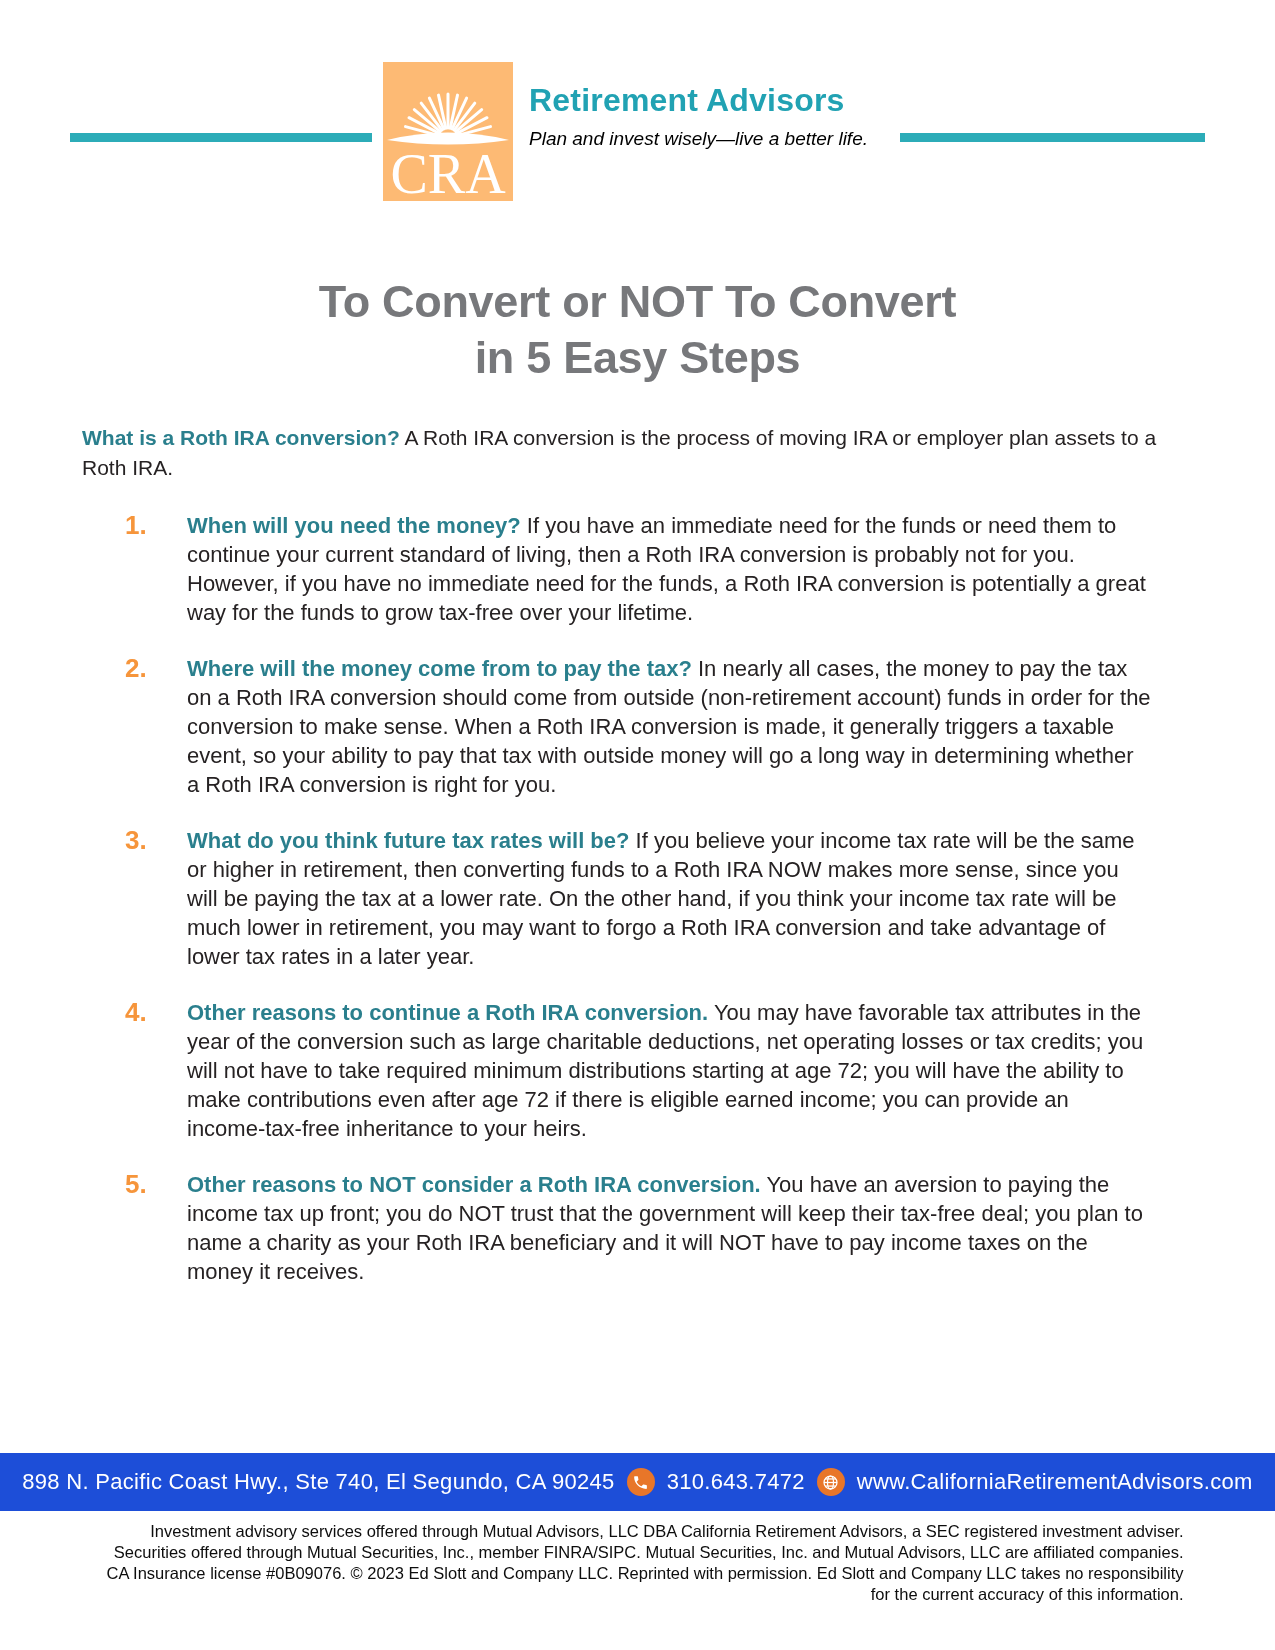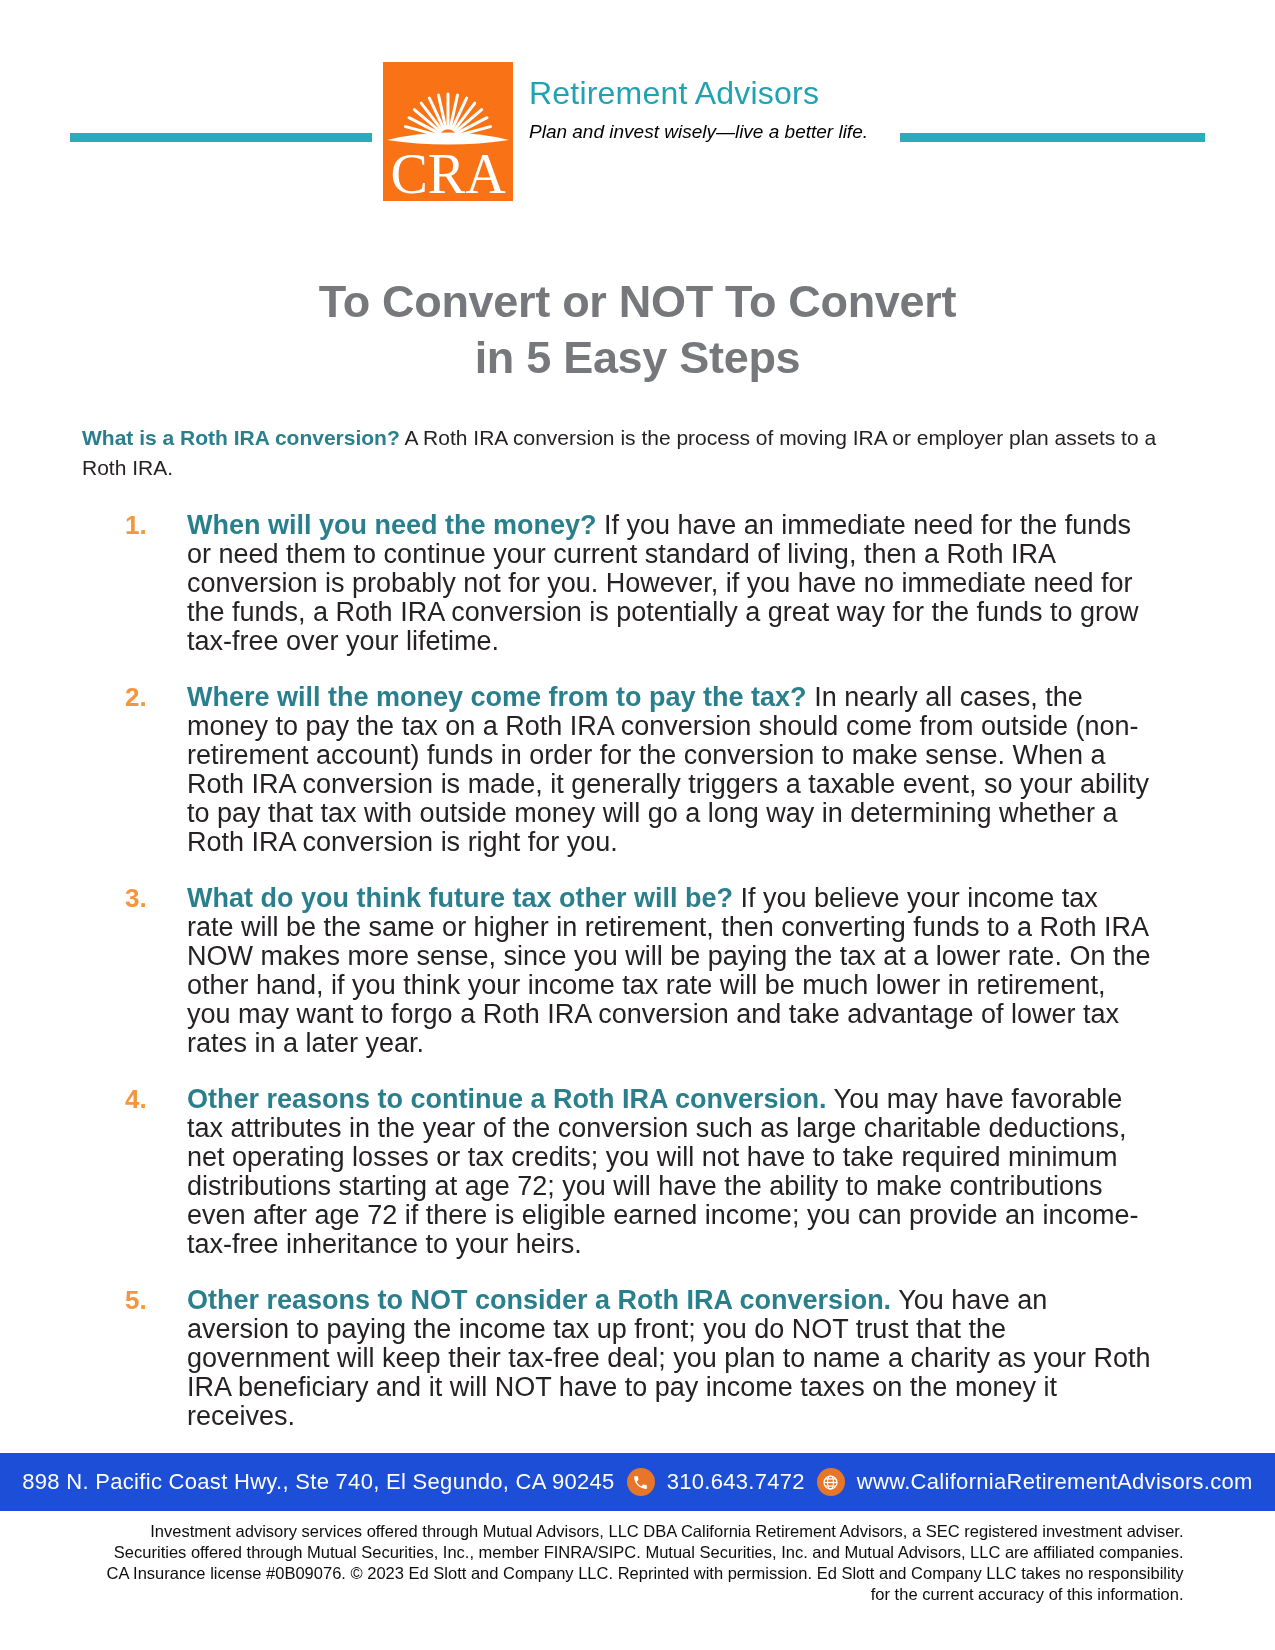--- a/index.html
+++ b/index.html
@@ -15,32 +15,32 @@
   }
 
   
   .rule { position:absolute; top:133px; height:9px; background:#2CACB8; }
   .rule-left  { left:70px;  width:302px; }
   .rule-right { left:900px; width:305px; }
 
   .logo-square {
     position:absolute; left:383px; top:62px;
     width:130px; height:139px;
-    background:#f97316;
+    background:#fdba74;
   }
   .logo-square svg { display:block; width:130px; height:139px; }
 
   .brand { position:absolute; left:529px; top:76px; }
   .brand-name {
     font-size:46px; line-height:50px; font-weight:400;
     letter-spacing:2.5px; color:#45B0BA;
   }
   .brand-sub {
-    font-size:32px; line-height:34px; font-weight:400;
-    color:#21A2B3; letter-spacing:0.2px;
+    font-size:32px; line-height:34px; font-weight:700;
+    color:#21A2B3; margin-top:7px; letter-spacing:0.2px;
   }
   .brand-tagline {
     font-size:19px; line-height:22px; font-style:italic;
     color:#000000; margin-top:11px;
   }
 
   
   .doc-title {
     position:absolute; left:0; top:274px; width:100%;
     text-align:center;
@@ -56,21 +56,21 @@
   .lead { color:#2A7F8D; font-weight:700; }
 
   
   .steps { position:absolute; left:125px; top:511px; width:1026px; }
   .step { display:flex; margin-bottom:27px; }
   .step-number {
     flex:0 0 62px;
     font-size:26px; line-height:29px; font-weight:700;
     color:#F6953B;
   }
-  .step-body { flex:1; font-size:27px; line-height:29px; }
+  .step-body { flex:1; font-size:22px; line-height:29px; }
 
   
   .footer-bar {
     position:absolute; left:0; top:1453px;
     width:1275px; height:58px;
     background:#1d4ed8;
     display:flex; align-items:center; justify-content:center;
     gap:12px;
     color:#ffffff; font-size:22px; letter-spacing:0.3px;
     white-space:nowrap;
@@ -152,21 +152,21 @@
       <div class="step-number">2.</div>
       <div class="step-body">
         <span class="lead">Where will the money come from to pay the tax?</span>
         <span>In nearly all cases, the money to pay the tax on a Roth IRA conversion should come from outside (non-retirement account) funds in order for the conversion to make sense. When a Roth IRA conversion is made, it generally triggers a taxable event, so your ability to pay that tax with outside money will go a long way in determining whether a Roth IRA conversion is right for you.</span>
       </div>
     </div>
 
     <div class="step">
       <div class="step-number">3.</div>
       <div class="step-body">
-        <span class="lead">What do you think future tax other will be?</span>
+        <span class="lead">What do you think future tax rates will be?</span>
         <span>If you believe your income tax rate will be the same or higher in retirement, then converting funds to a Roth IRA NOW makes more sense, since you will be paying the tax at a lower rate. On the other hand, if you think your income tax rate will be much lower in retirement, you may want to forgo a Roth IRA conversion and take advantage of lower tax rates in a later year.</span>
       </div>
     </div>
 
     <div class="step">
       <div class="step-number">4.</div>
       <div class="step-body">
         <span class="lead">Other reasons to continue a Roth IRA conversion.</span>
         <span>You may have favorable tax attributes in the year of the conversion such as large charitable deductions, net operating losses or tax credits; you will not have to take required minimum distributions starting at age 72; you will have the ability to make contributions even after age 72 if there is eligible earned income; you can provide an income-tax-free inheritance to your heirs.</span>
       </div>

